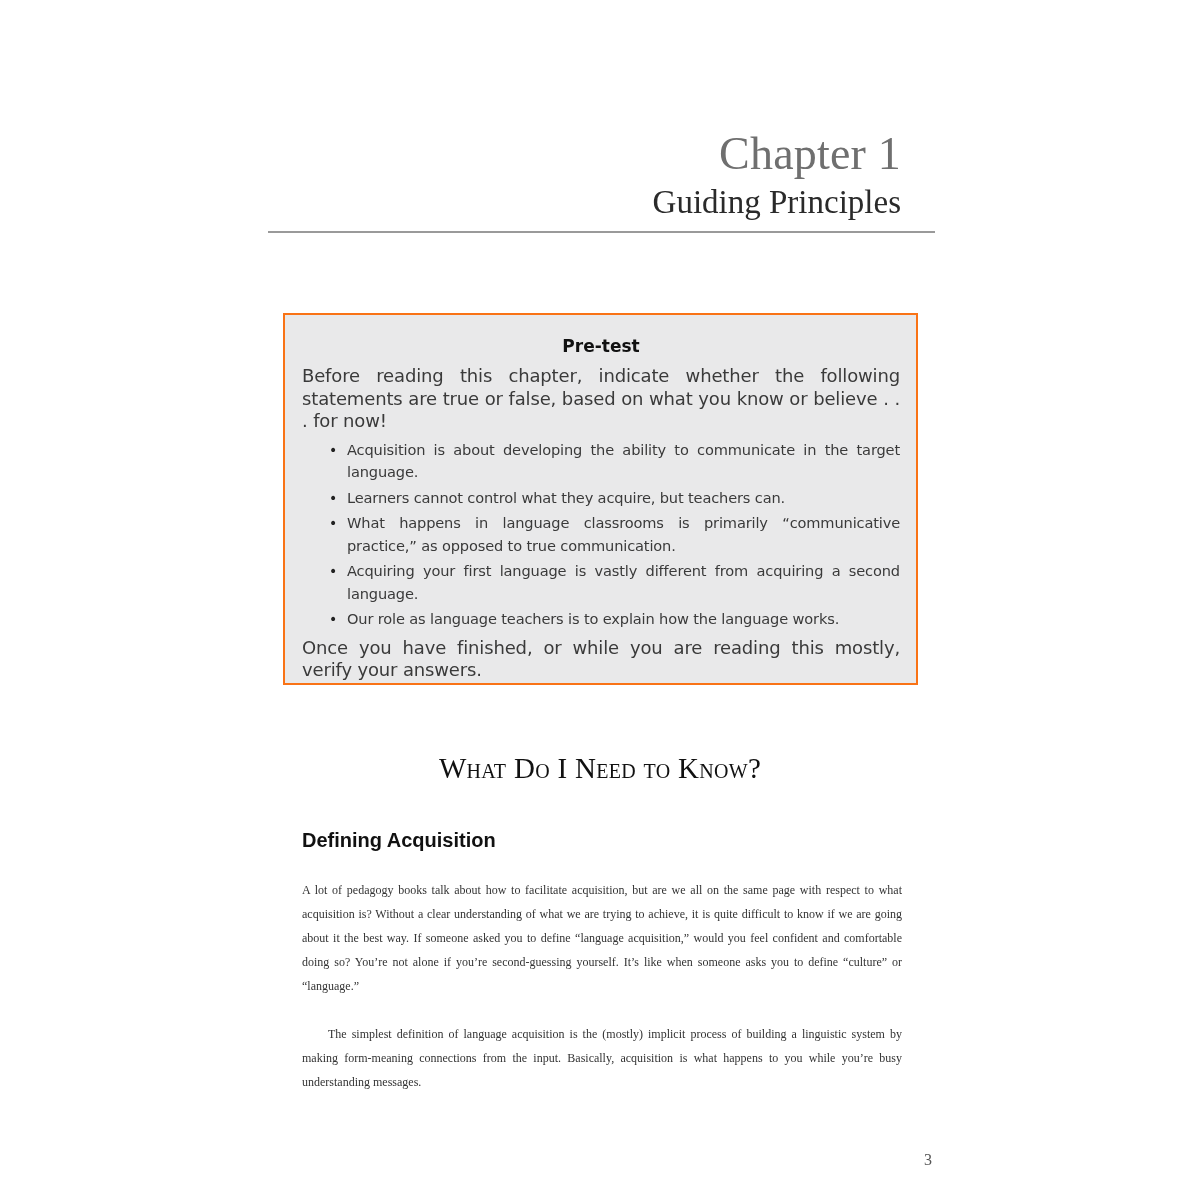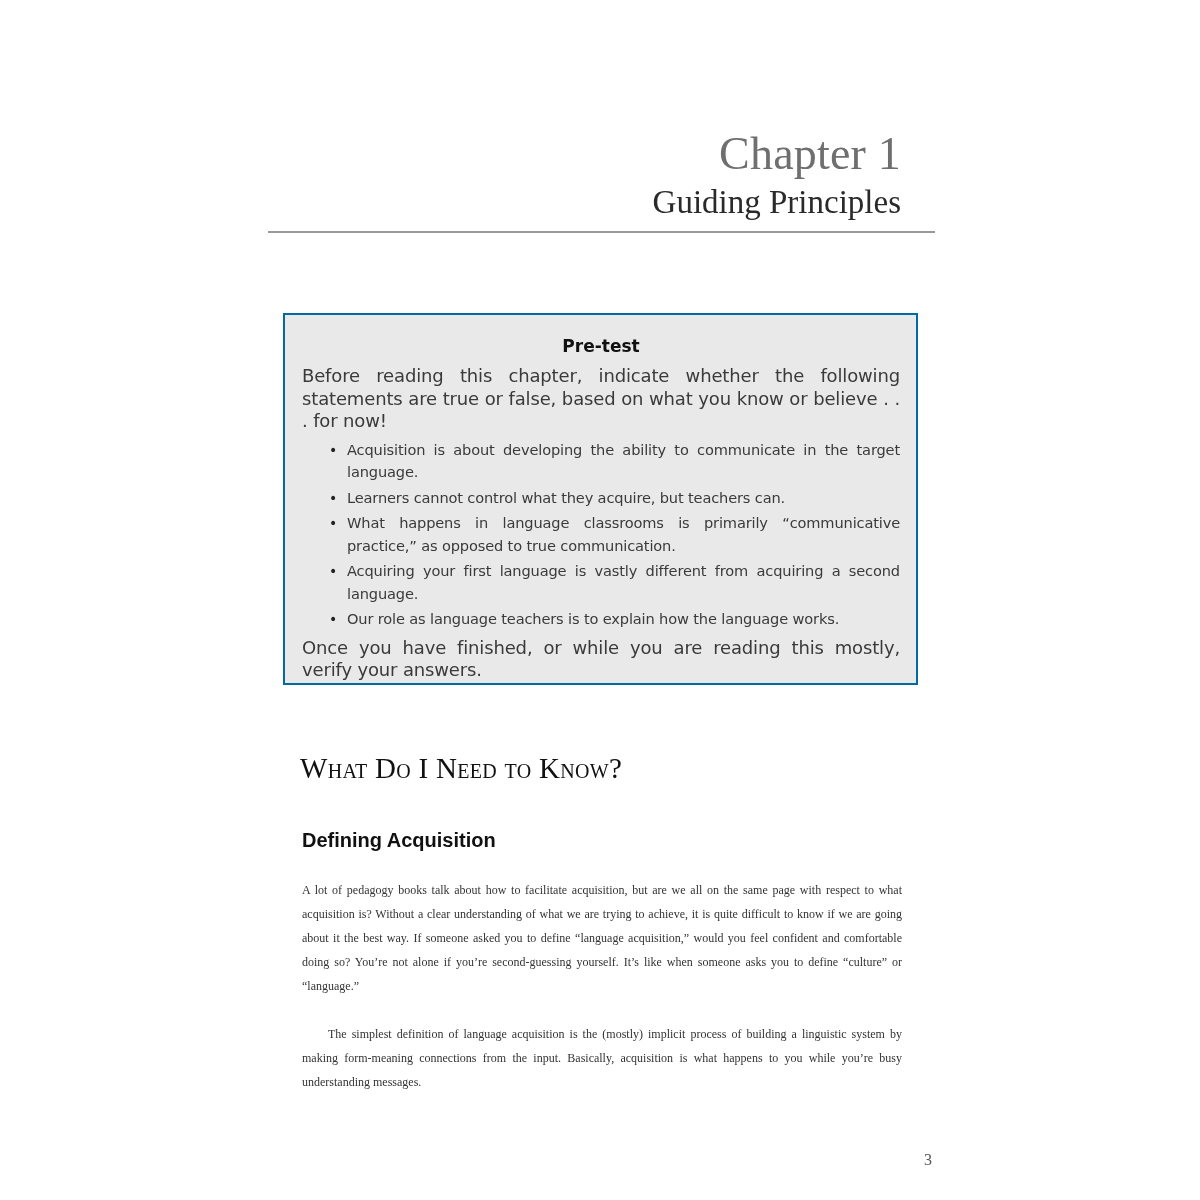--- a/index.html
+++ b/index.html
@@ -45,21 +45,21 @@
       height: 2px;
       background: #9a9a9a;
     }
     .pretest-box {
       position: absolute;
       left: 283px;
       top: 313px;
       width: 635px;
       height: 372px;
       background: #e9e9ea;
-      border: 2px solid #0369a1;
+      border: 2px solid #f97316;
       box-sizing: border-box;
       padding: 16px 16px 0 17px;
       font-family: "DejaVu Sans", "Liberation Sans", sans-serif;
       color: #3a3a3a;
     }
     .pretest-title {
       text-align: center;
       font-weight: bold;
       font-size: 17px;
       color: #111;
@@ -92,21 +92,21 @@
       left: 0;
       top: 0;
       font-size: 14px;
       color: #222;
     }
     .section-heading {
       position: absolute;
       left: 300px;
       width: 600px;
       top: 752px;
-      text-align: left;
+      text-align: center;
       font-family: "Liberation Serif", "DejaVu Serif", serif;
       font-size: 29px;
       color: #111;
       font-variant: small-caps;
       letter-spacing: 0.3px;
     }
     .subheading {
       position: absolute;
       left: 302px;
       top: 829px;

